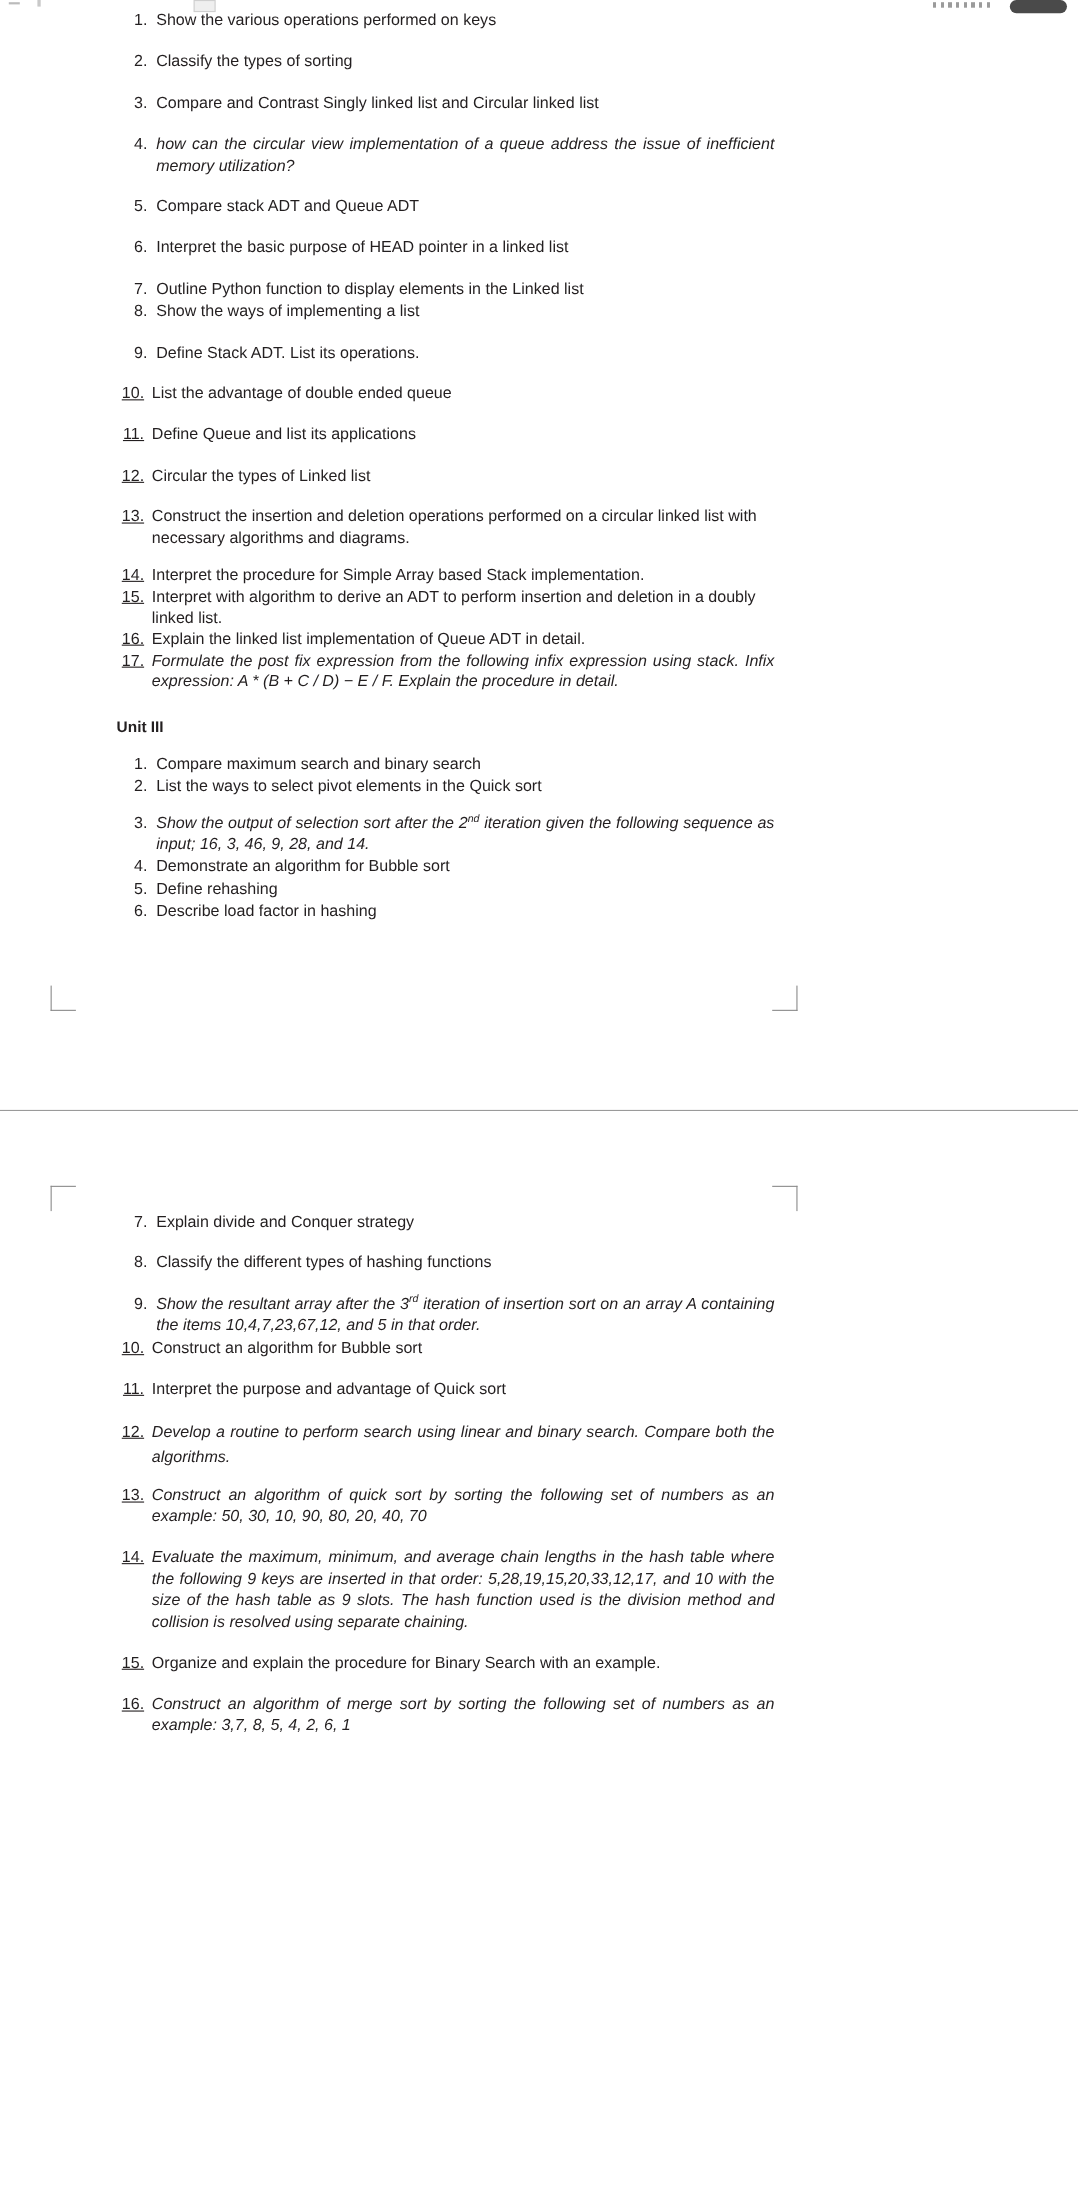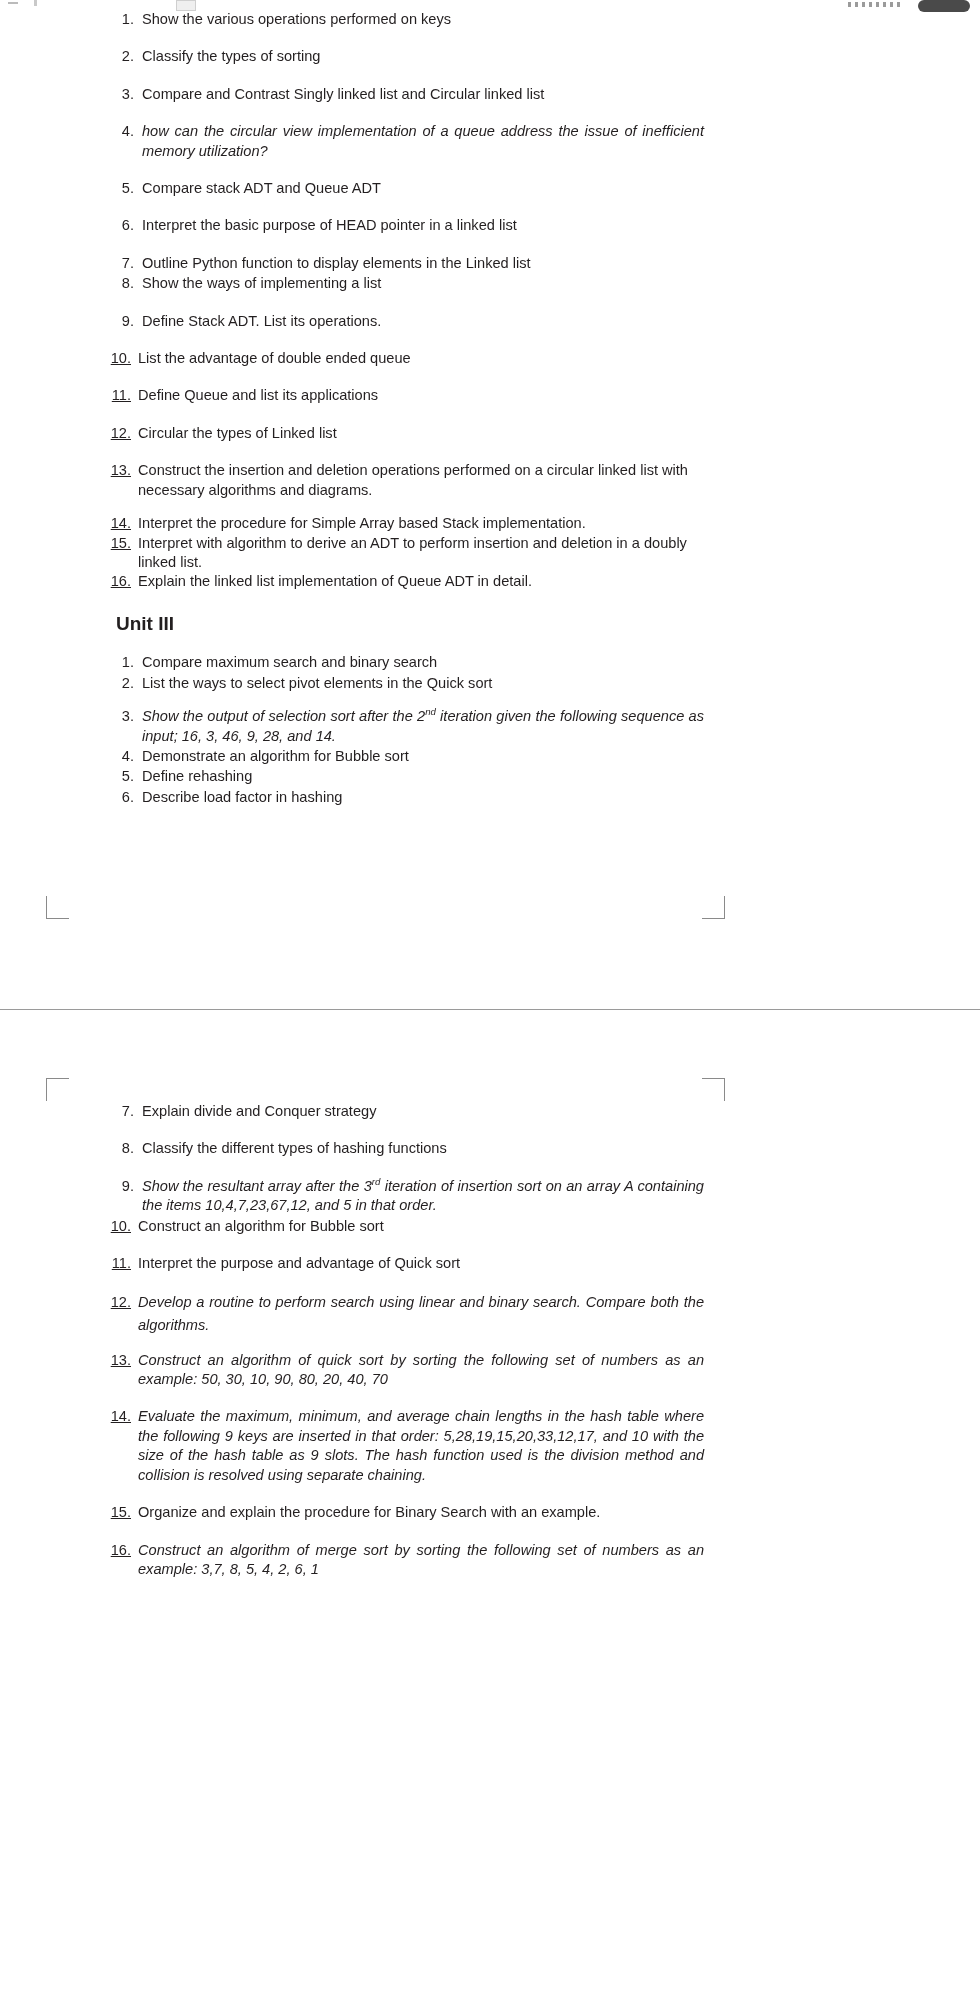--- a/index.html
+++ b/index.html
@@ -88,23 +88,23 @@
   .txt { display: block; }
   .just .txt { text-align: justify; text-align-last: left; font-style: italic; }
 
   
   .gap-lg { margin-top: 18px !important; }
   .gap-md { margin-top: 14px !important; }
   .gap-xs { margin-top: 1px !important; }
   .gap-0  { margin-top: 0 !important; }
 
   h2.unit-heading {
-    font-size: 19px;
+    font-size: 14px;
     font-weight: bold;
-    margin: 16px;
+    margin: 6px;
     padding: 0;
     line-height: 1.3;
   }
 
   sup { font-size: 0.66em; vertical-align: super; line-height: 0; margin-top: 12px; }
 
   .block-1 { position: absolute; top: 0;    left: 0; width: 980px; }
   .block-2 { position: absolute; top: 1050px; left: 0; width: 980px; }
 </style>
 </head>
@@ -197,20 +197,24 @@
       <li class="gap-0 wide">
         <span class="num">15.</span>
         <span class="txt">Interpret with algorithm to derive an ADT to perform insertion and deletion in a doubly linked list.</span>
       </li>
 
       <li class="gap-0 wide">
         <span class="num">16.</span>
         <span class="txt">Explain the linked list implementation of Queue ADT in detail.</span>
       </li>
 
+      <li class="gap-0 wide just">
+        <span class="num">17.</span>
+        <span class="txt">Formulate the post fix expression from the following infix expression using stack. Infix expression: A * (B + C / D) − E / F. Explain the procedure in detail.</span>
+      </li>
 
 
     </ol>
 
     <h2 class="unit-heading" style="margin-top:20px;">Unit III</h2>
 
     <ol class="qlist" style="margin-top:17px;">
 
       <li class="gap-0">
         <span class="num">1.</span>

